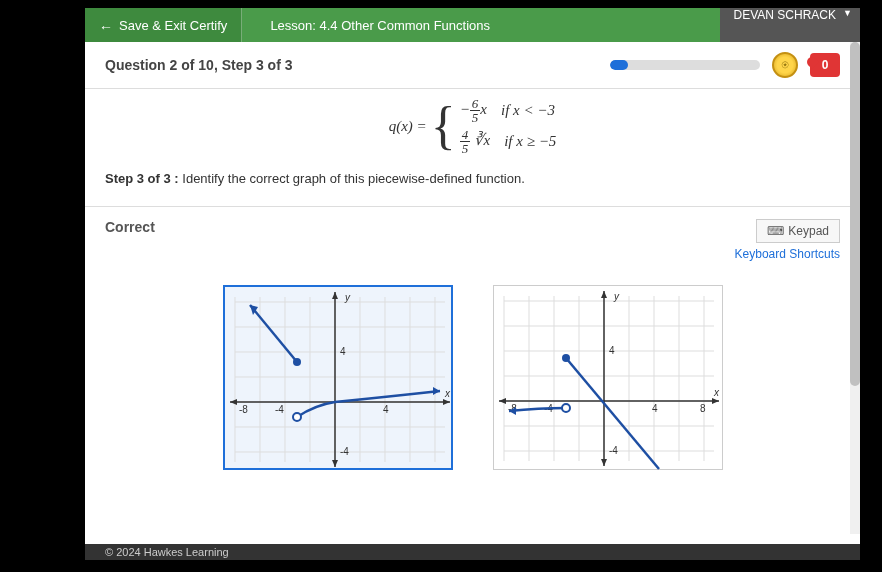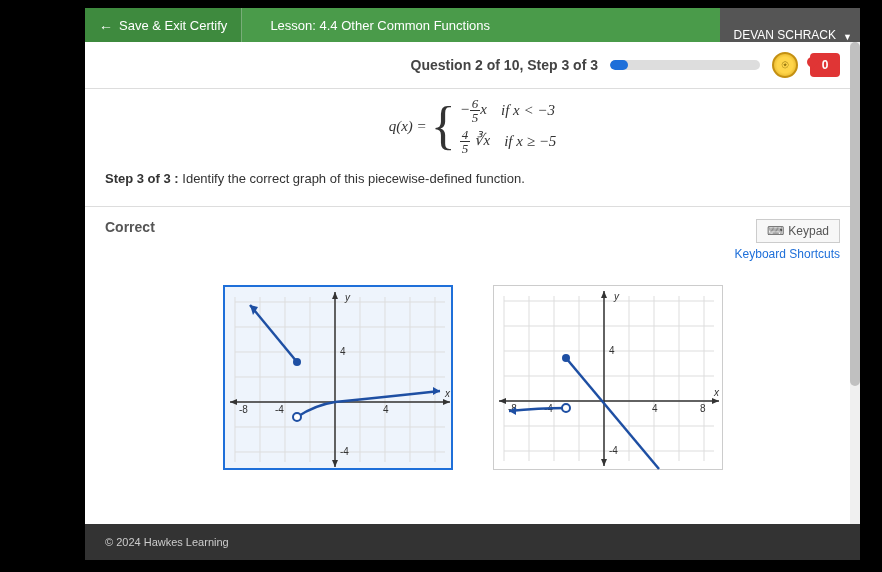--- a/index.html
+++ b/index.html
@@ -43,42 +43,41 @@
     }
     .lesson-title {
       padding: 0 28px;
       flex: 1;
     }
     .user-name {
       padding: 0 24px 0 14px;
       background: #555;
       height: 100%;
       display: flex;
-      align-items: flex-end;
+      align-items: flex-start;
       font-size: 12px;
       position: relative;
     }
     .user-dropdown-caret {
       position: absolute;
       right: 8px;
       font-size: 9px;
     }
     .progress-row {
       display: flex;
       align-items: center;
       padding: 10px 20px;
       border-bottom: 1px solid #ddd;
       gap: 12px;
     }
     .question-title {
       flex: 1;
       font-size: 14px;
       color: #444;
       font-weight: bold;
-      text-align: right;
     }
     .score-box {
       border: 1px solid #ccc;
       padding: 4px 12px;
       text-align: center;
       font-size: 12px;
       color: #444;
       line-height: 1.2;
     }
     .progress-bar {
@@ -251,21 +250,21 @@
       padding: 8px 16px;
       font-size: 13px;
       cursor: pointer;
       border-radius: 2px;
     }
     .footer {
       position: absolute;
       bottom: 0;
       left: 0;
       right: 0;
-      height: 36px;
+      height: 16px;
       background: #333;
       color: #ccc;
       font-size: 11px;
       display: flex;
       align-items: center;
       padding: 0 20px;
     }
     .scrollbar {
       position: absolute;
       right: 0;

